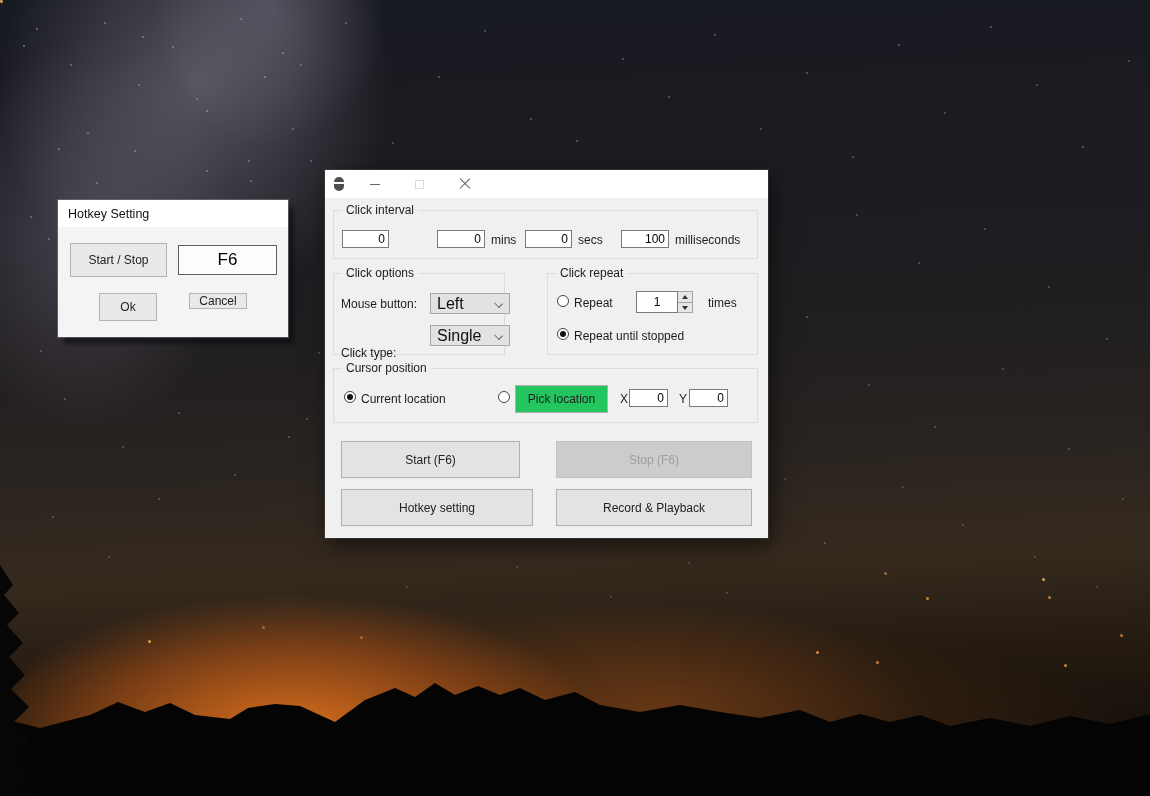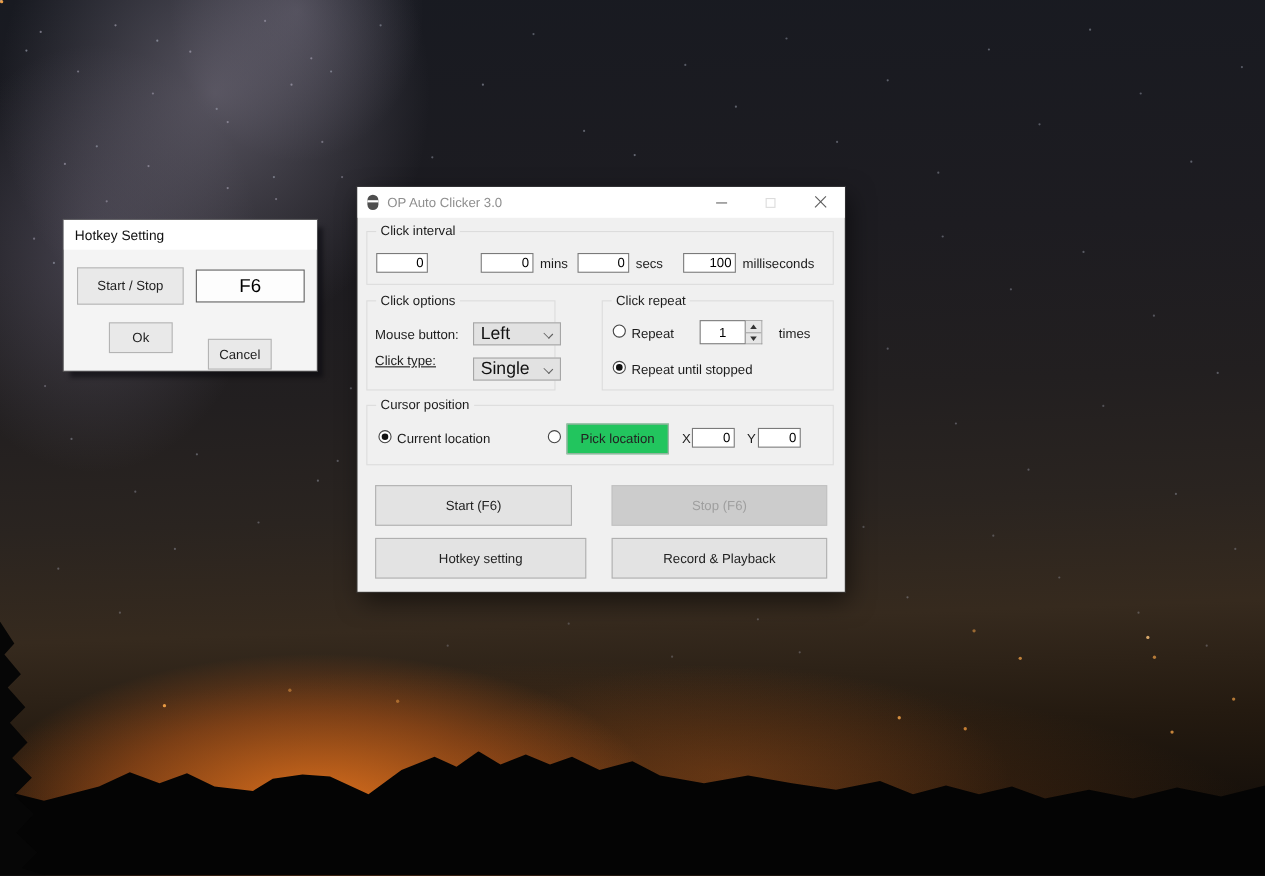--- a/index.html
+++ b/index.html
@@ -134,27 +134,26 @@
 <div class="mountains"></div>
 <div class="tree"></div>
 
 <div class="window" id="hk-win">
   <div class="titlebar">
     <span>Hotkey Setting</span>
   </div>
   <div class="btn hk-btn" style="left:12px; top:43px; width:97px; height:34px;">Start / Stop</div>
   <div id="hk-f6" style="left:120px; top:45px; width:99px; height:30px;">F6</div>
   <div class="btn hk-btn" style="left:41px; top:93px; width:58px; height:28px;">Ok</div>
-  <div class="btn hk-btn" style="left:131px; top:108px; width:58px; height:28px;">Cancel</div>
+  <div class="btn hk-btn" style="left:131px; top:93px; width:58px; height:16px;">Cancel</div>
 </div>
 
 <div class="window" id="main-win">
   <div class="titlebar">
     <div class="mouse-ico"></div>
-    <span class="wtitle">OP Auto Clicker 3.0</span>
     <div class="caption-btns">
       <div class="cap">
           <div class="ico-min"></div>
         </div>
       <div class="cap">
           <div class="ico-max"></div>
         </div>
       <div class="cap">
           <div class="ico-close"></div>
         </div>
@@ -173,21 +172,21 @@
     <span class="txt" style="left:341px; top:22px;">milliseconds</span>
   </div>
 
   <div class="group" style="left:8px; top:103px; width:172px; height:82px;">
     <span class="legend">Click options</span>
     <span class="txt" style="left:7px; top:23px;">Mouse button:</span>
     <div class="combo" style="left:96px; top:19px; width:80px;">
       <span>Left</span>
       <span class="chev"></span>
     </div>
-    <span class="txt" style="left:7px; top:47px;text-decoration:underline;">Click type:</span>
+    <span class="txt" style="left:7px; top:72px;">Click type:</span>
     <div class="combo" style="left:96px; top:51px; width:80px;">
       <span>Single</span>
       <span class="chev"></span>
     </div>
   </div>
 
   <div class="group" style="left:222px; top:103px; width:211px; height:82px;">
     <span class="legend">Click repeat</span>
     <span class="radio" style="left:9px; top:21px;"></span>
     <span class="txt" style="left:26px; top:22px;">Repeat</span>

